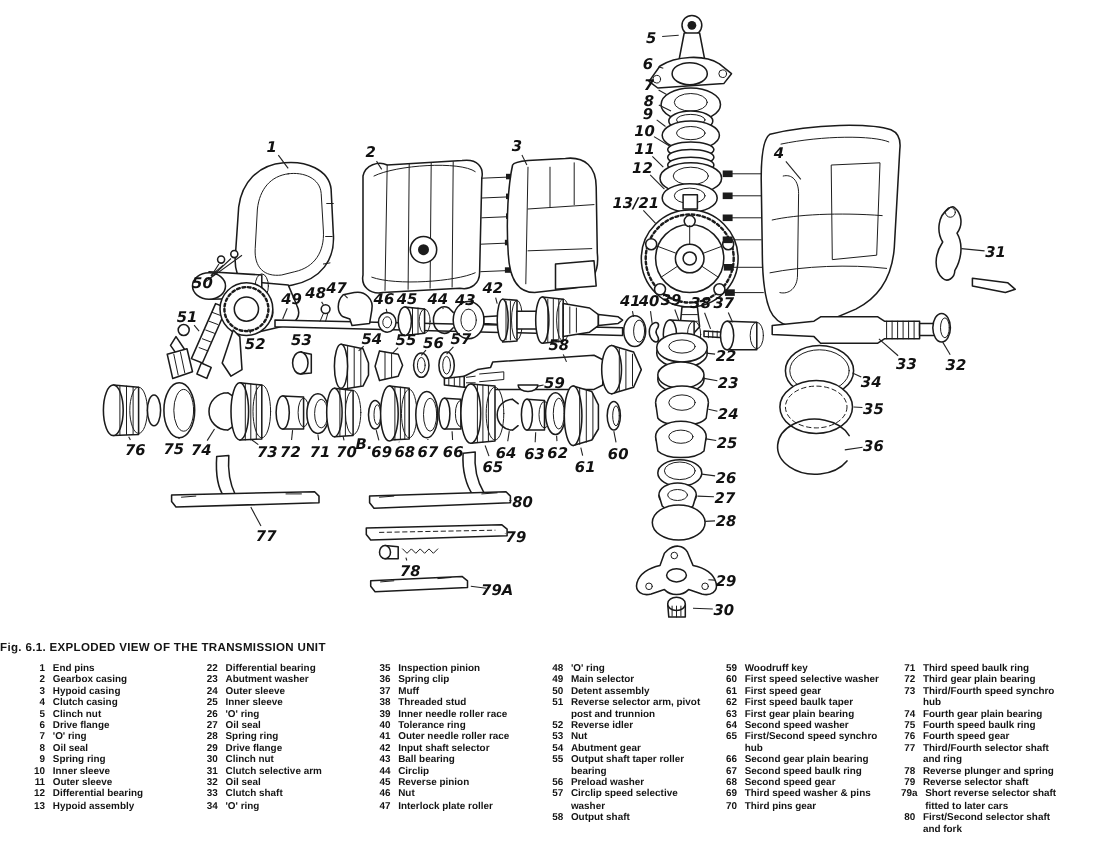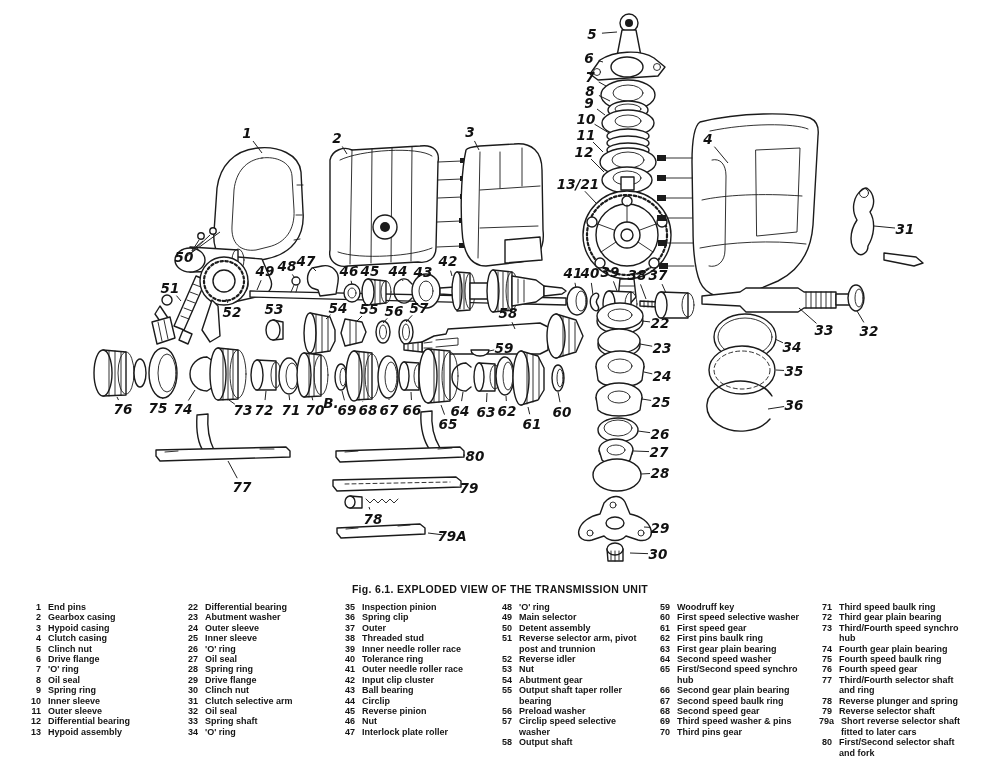--- a/index.html
+++ b/index.html
@@ -7,21 +7,21 @@
         font-family:"Liberation Sans",sans-serif;color:#141414;}
   svg{position:absolute;left:0;top:0;}
   .ln{fill:none;stroke:#1b1b1b;stroke-width:1.4;stroke-linecap:round;stroke-linejoin:round;}
   .fw{fill:#ffffff;stroke:#1b1b1b;stroke-width:1.4;stroke-linejoin:round;}
   .fb{fill:#1b1b1b;stroke:none;}
   .thin{stroke-width:0.9;}
   .dash{stroke-dasharray:4 3;}
   .teeth{stroke-dasharray:2.5 2.5;stroke-width:2.2;}
   .callout{font:italic bold 13.5px "DejaVu Sans",sans-serif;fill:#111;}
   .leader{stroke:#222;stroke-width:1;fill:none;}
-  #caption{position:absolute;left:0;right:0;top:583px;text-align:center;
+  #caption{position:absolute;left:0;right:0;top:583px;text-align:left;
            font-size:10.5px;font-weight:bold;letter-spacing:.3px;}
   #legend{position:absolute;left:28px;top:602px;width:952px;display:flex;
           font-size:9px;font-weight:bold;line-height:10.4px;}
   .col{flex:0 0 157px;}
   .col:nth-child(4){flex-basis:158px;}
   .col:nth-child(5){flex-basis:162px;}
   .col:nth-child(6){flex-basis:161px;}
   .row{display:flex;margin-bottom:0px;}
   .num{flex:0 0 20px;text-align:right;padding-right:7px;box-sizing:border-box;}
   .txt{flex:1;padding-right:10px;}
@@ -623,59 +623,59 @@
         <div class="row">
           <span class="num">31</span>
           <span class="txt">Clutch selective arm</span>
         </div>
         <div class="row">
           <span class="num">32</span>
           <span class="txt">Oil seal</span>
         </div>
         <div class="row">
           <span class="num">33</span>
-          <span class="txt">Spring shaft</span>
+          <span class="txt">Clutch shaft</span>
         </div>
         <div class="row">
           <span class="num">34</span>
           <span class="txt">'O' ring</span>
         </div>
       </div>
       <div class="col">
         <div class="row">
           <span class="num">35</span>
           <span class="txt">Inspection pinion</span>
         </div>
         <div class="row">
           <span class="num">36</span>
           <span class="txt">Spring clip</span>
         </div>
         <div class="row">
           <span class="num">37</span>
-          <span class="txt">Outer</span>
+          <span class="txt">Muff</span>
         </div>
         <div class="row">
           <span class="num">38</span>
           <span class="txt">Threaded stud</span>
         </div>
         <div class="row">
           <span class="num">39</span>
           <span class="txt">Inner needle roller race</span>
         </div>
         <div class="row">
           <span class="num">40</span>
           <span class="txt">Tolerance ring</span>
         </div>
         <div class="row">
           <span class="num">41</span>
           <span class="txt">Outer needle roller race</span>
         </div>
         <div class="row">
           <span class="num">42</span>
-          <span class="txt">Input clip cluster</span>
+          <span class="txt">Input shaft selector</span>
         </div>
         <div class="row">
           <span class="num">43</span>
           <span class="txt">Ball bearing</span>
         </div>
         <div class="row">
           <span class="num">44</span>
           <span class="txt">Circlip</span>
         </div>
         <div class="row">
@@ -745,21 +745,21 @@
         <div class="row">
           <span class="num">60</span>
           <span class="txt">First speed selective washer</span>
         </div>
         <div class="row">
           <span class="num">61</span>
           <span class="txt">First speed gear</span>
         </div>
         <div class="row">
           <span class="num">62</span>
-          <span class="txt">First pins baulk ring</span>
+          <span class="txt">First speed baulk taper</span>
         </div>
         <div class="row">
           <span class="num">63</span>
           <span class="txt">First gear plain bearing</span>
         </div>
         <div class="row">
           <span class="num">64</span>
           <span class="txt">Second speed washer</span>
         </div>
         <div class="row">

